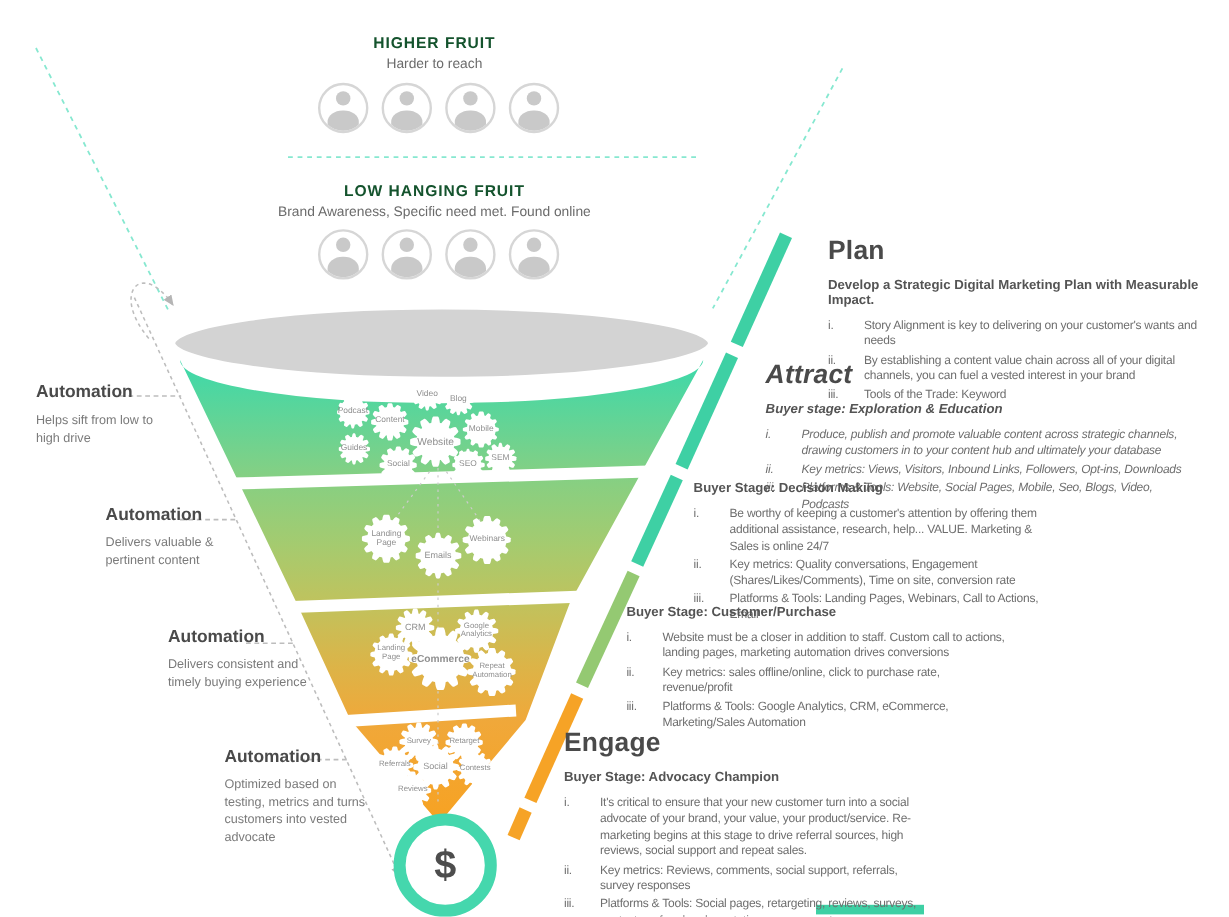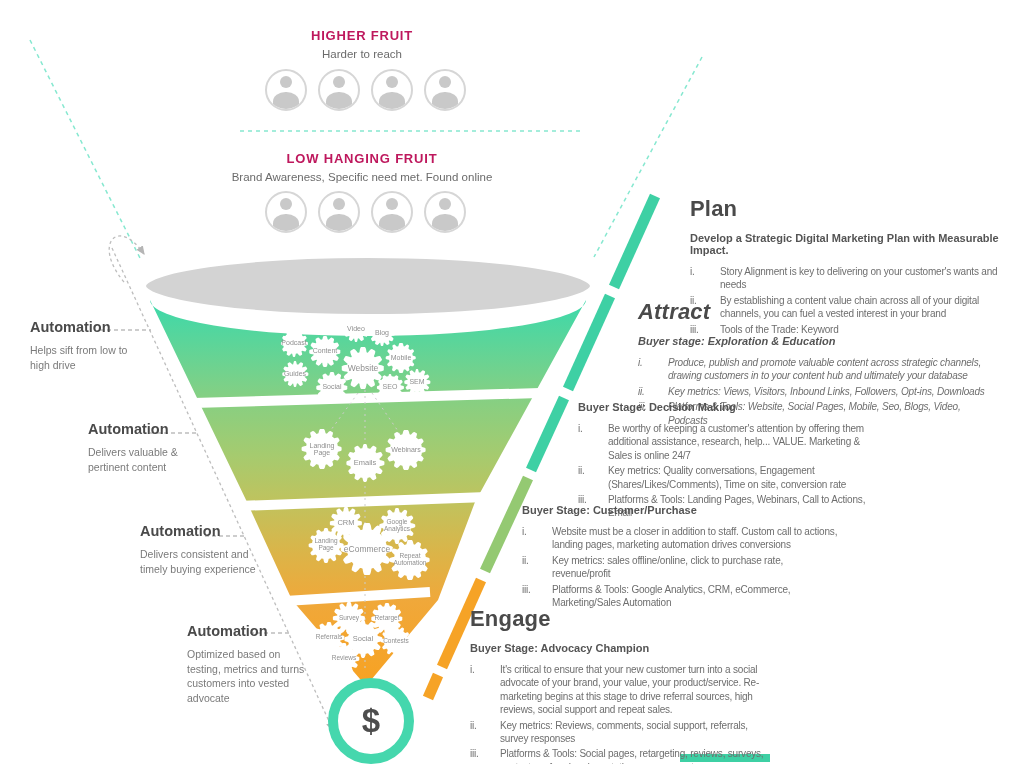--- a/index.html
+++ b/index.html
@@ -5,21 +5,21 @@
   html,body { margin:0; padding:0; }
   body {
     width:1024px; height:764px; position:relative; overflow:hidden;
     background:#ffffff;
     font-family:"Liberation Sans", sans-serif;
   }
   svg.layer { position:absolute; left:0; top:0; }
 
   
   .fruit-block { position:absolute; text-align:center; }
-  .fruit-title { font-size:13px; font-weight:bold; color:#be185d; letter-spacing:0.8px; }
+  .fruit-title { font-size:13px; font-weight:bold; color:#14532d; letter-spacing:0.8px; }
   .fruit-sub   { font-size:11.5px; color:#6b6b6b; margin-top:5px; }
 
   
   .avatar { position:absolute; border:2px solid #d6d6d6; border-radius:50%;
             background:#fff; overflow:hidden; box-sizing:border-box; }
   .av-head { position:absolute; left:34%; top:14%; width:32%; height:32%;
              background:#c9c9c9; border-radius:50%; }
   .av-body { position:absolute; left:17%; top:54%; width:66%; height:50%;
              background:#c9c9c9; border-radius:50% 50% 0 0; }
 
@@ -303,21 +303,21 @@
     <div class="gear" style="left: 308.5px; top: 527.5px; width: 35px; height: 35px;">
       <div class="g-t" style="transform: rotate(0deg);"></div>
       <div class="g-t" style="transform: rotate(30deg);"></div>
       <div class="g-t" style="transform: rotate(60deg);"></div>
       <div class="g-t" style="transform: rotate(90deg);"></div>
       <div class="g-t" style="transform: rotate(120deg);"></div>
       <div class="g-t" style="transform: rotate(150deg);"></div>
       <div class="g-body"></div>
       <div class="g-label" style="font-size: 6.5px;">Landing Page</div>
     </div>
-    <div class="gear" style="left: 341px; top: 523px; width: 52px; height: 52px;">
+    <div class="gear" style="left: 341px; top: 523px; width: 52px; height: 52px; font-weight: bold;">
       <div class="g-t" style="transform: rotate(0deg);"></div>
       <div class="g-t" style="transform: rotate(30deg);"></div>
       <div class="g-t" style="transform: rotate(60deg);"></div>
       <div class="g-t" style="transform: rotate(90deg);"></div>
       <div class="g-t" style="transform: rotate(120deg);"></div>
       <div class="g-t" style="transform: rotate(150deg);"></div>
       <div class="g-body"></div>
       <div class="g-label" style="font-size: 8.5px;">eCommerce</div>
     </div>
     <div class="gear" style="left: 390px; top: 540px; width: 40px; height: 40px;">

